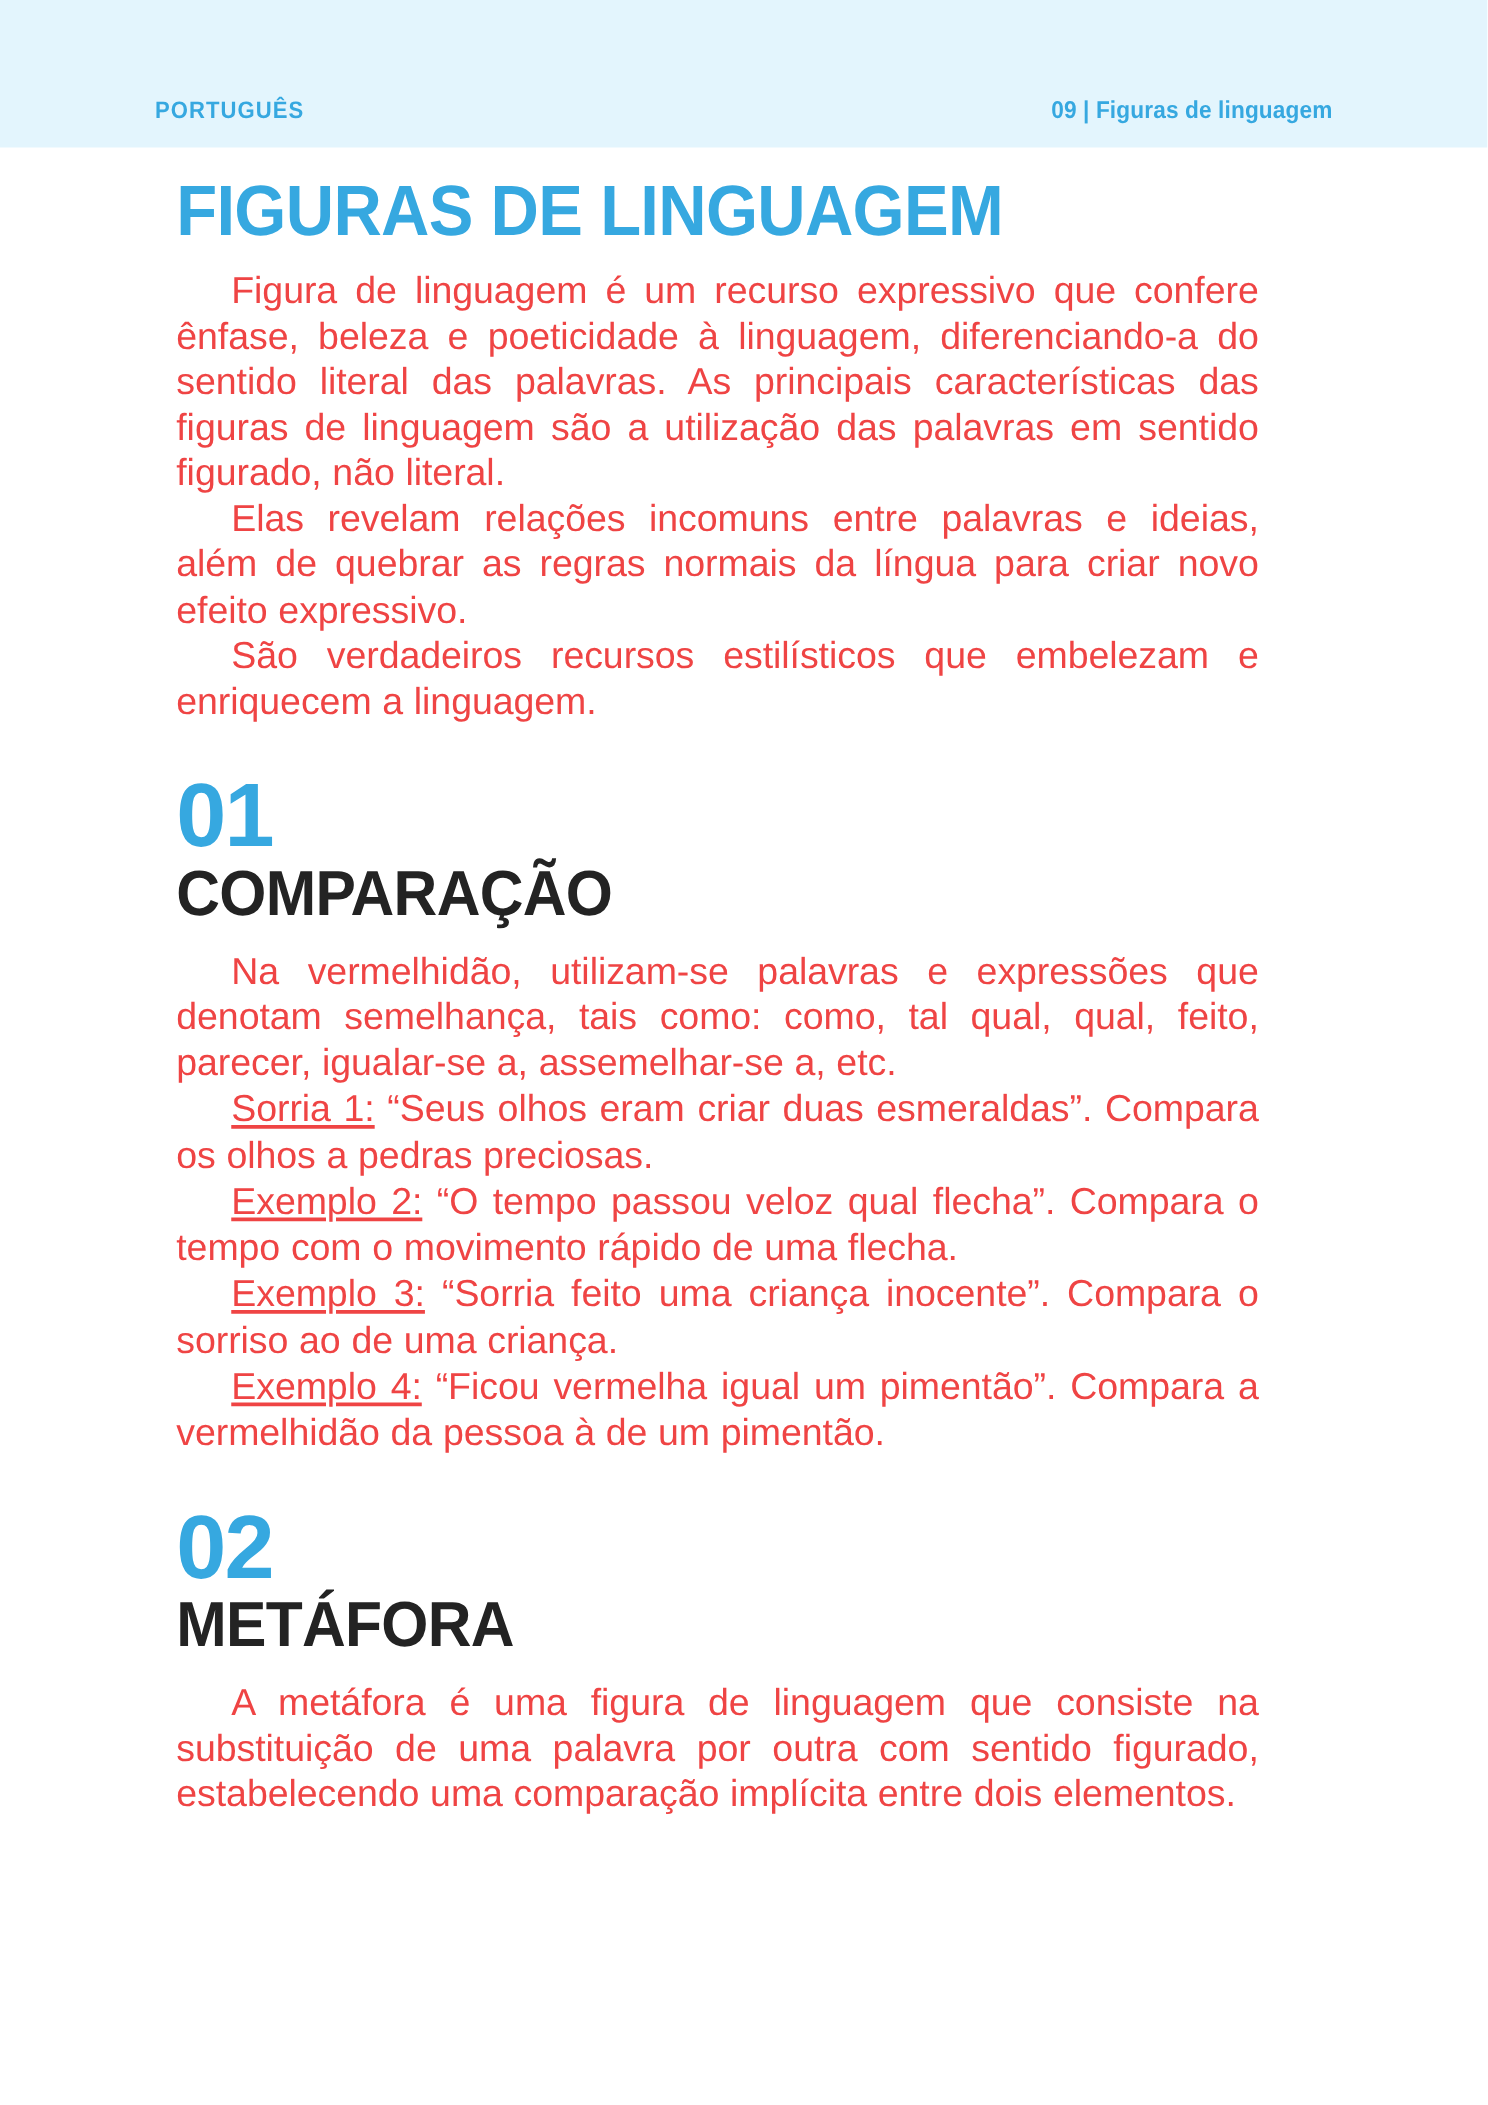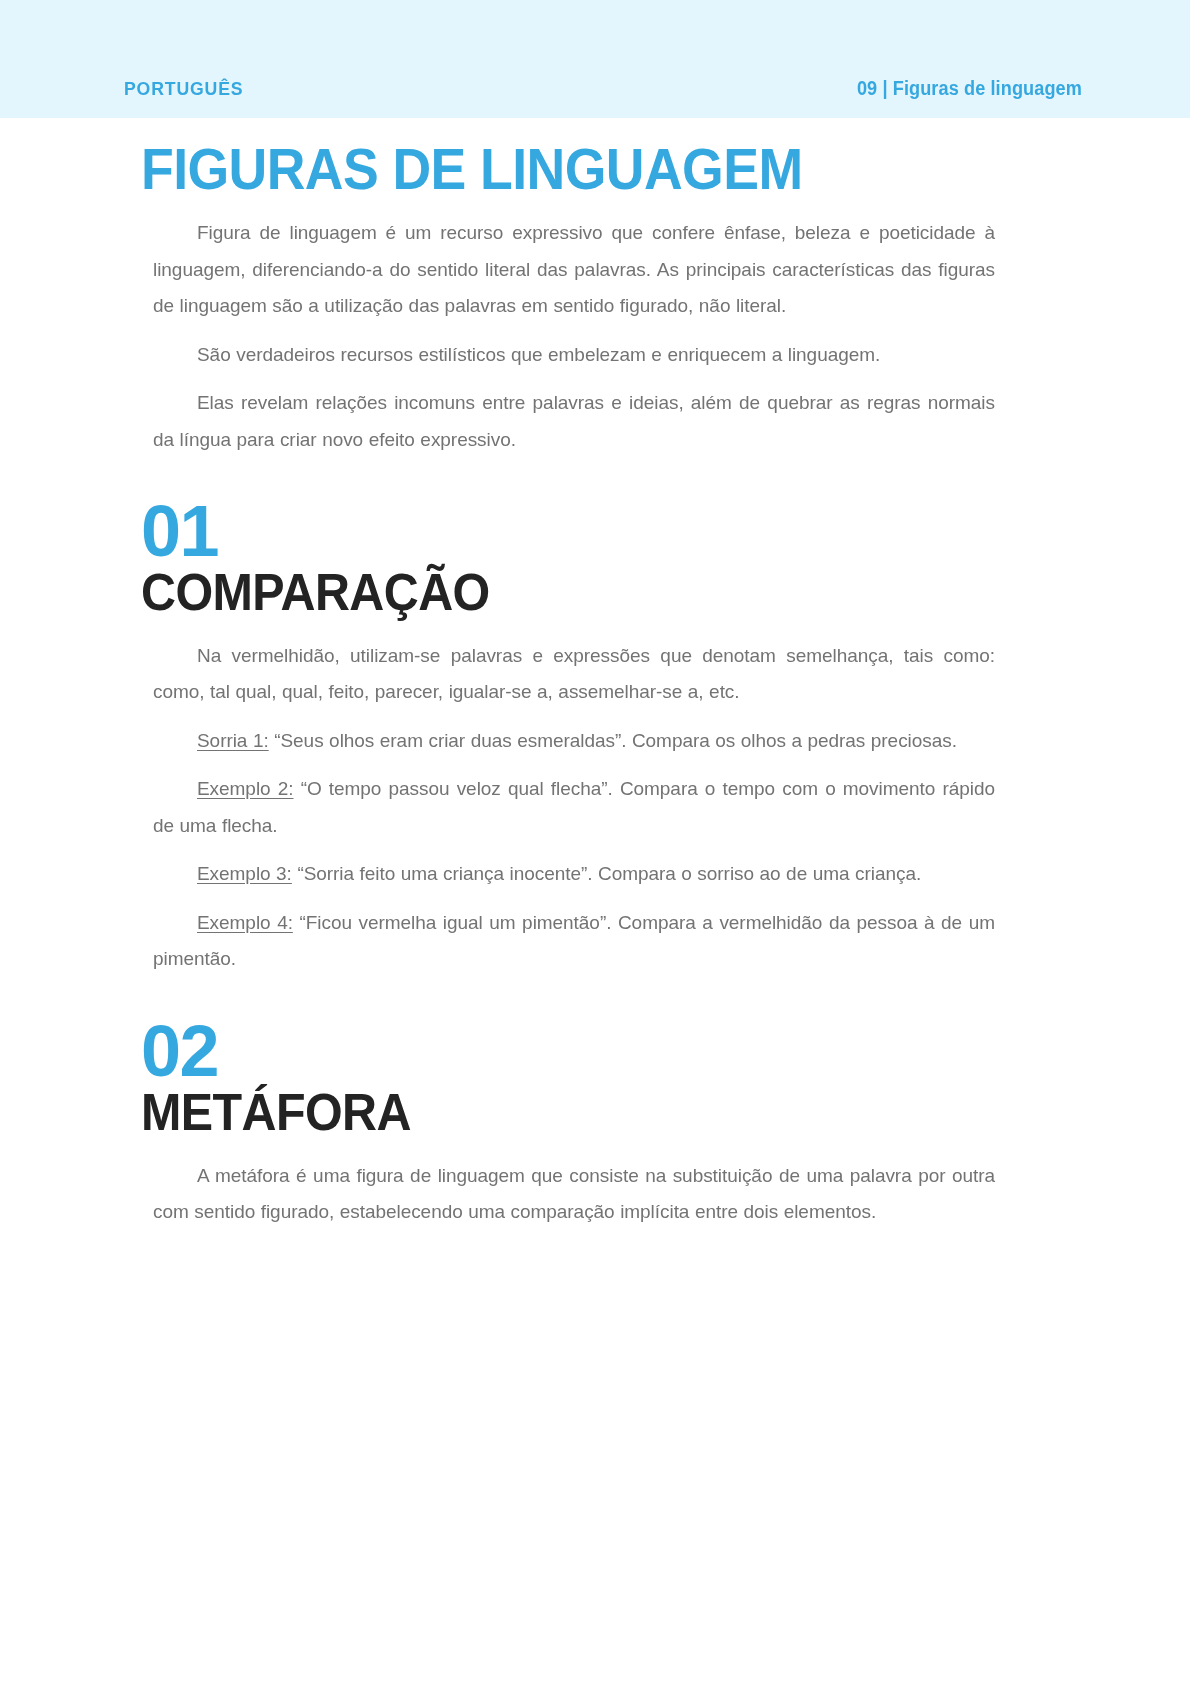--- a/index.html
+++ b/index.html
@@ -23,21 +23,21 @@
     top: 0;
     left: 0;
     width: 1190px;
     height: 118px;
     background: #e3f5fd;
     box-sizing: border-box;
   }
   .header-inner {
     position: absolute;
     left: 124px;
-    right: 108px;
+    right: 124px;
     bottom: 18px;
     display: flex;
     align-items: baseline;
     justify-content: space-between;
   }
   .header-subject {
     color: #36a8e0;
     font-size: 19px;
     font-weight: 700;
     letter-spacing: 0.9px;
@@ -72,27 +72,27 @@
     line-height: 1.0;
     font-weight: 700;
     letter-spacing: -0.6px;
     font-family: "Liberation Sans Narrow", "Liberation Sans", sans-serif;
     transform: scaleX(0.94);
     transform-origin: left center;
     white-space: nowrap;
   }
 
   p.body-text {
-    margin: 12px;
-    font-size: 19px;
+    margin: 0;
+    font-size: 30px;
     line-height: 36.5px;
     text-align: justify;
     text-justify: inter-word;
     text-indent: 44px;
-    color: #737373;
+    color: #ef4444;
     font-family: "Liberation Sans Narrow", "Liberation Sans", sans-serif;
     letter-spacing: -0.05px;
     word-spacing: 0.3px;
   }
   p.body-text.first { margin-top: 17px; }
   p.body-text + p.body-text { margin-top: 0; }
 
   .example-label {
     text-decoration: underline;
     text-underline-offset: 3px;
@@ -132,22 +132,22 @@
     <span class="header-chapter">09 | Figuras de linguagem</span>
   </div>
 </div>
 
 <div class="page">
 
   <h1 class="doc-title">FIGURAS DE LINGUAGEM</h1>
 
   <div>
     <p class="body-text first">Figura de linguagem é um recurso expressivo que confere ênfase, beleza e poeticidade à linguagem, diferenciando-a do sentido literal das palavras. As principais características das figuras de linguagem são a utilização das palavras em sentido figurado, não literal.</p>
+    <p class="body-text">Elas revelam relações incomuns entre palavras e ideias, além de quebrar as regras normais da língua para criar novo efeito expressivo.</p>
     <p class="body-text">São verdadeiros recursos estilísticos que embelezam e enriquecem a linguagem.</p>
-    <p class="body-text">Elas revelam relações incomuns entre palavras e ideias, além de quebrar as regras normais da língua para criar novo efeito expressivo.</p>
   </div>
 
   <div class="section-block">
     <div class="section-number">01</div>
     <h2 class="section-heading">COMPARAÇÃO</h2>
     <div class="section-body">
       <p class="body-text">Na vermelhidão, utilizam-se palavras e expressões que denotam semelhança, tais como: como, tal qual, qual, feito, parecer, igualar-se a, assemelhar-se a, etc.</p>
       <p class="body-text"><span class="example-label">Sorria 1:</span><span> “Seus olhos eram criar duas esmeraldas”. Compara os olhos a pedras preciosas.</span></p>
       <p class="body-text"><span class="example-label">Exemplo 2:</span><span> “O tempo passou veloz qual flecha”. Compara o tempo com o movimento rápido de uma flecha.</span></p>
       <p class="body-text"><span class="example-label">Exemplo 3:</span><span> “Sorria feito uma criança inocente”. Compara o sorriso ao de uma criança.</span></p>

